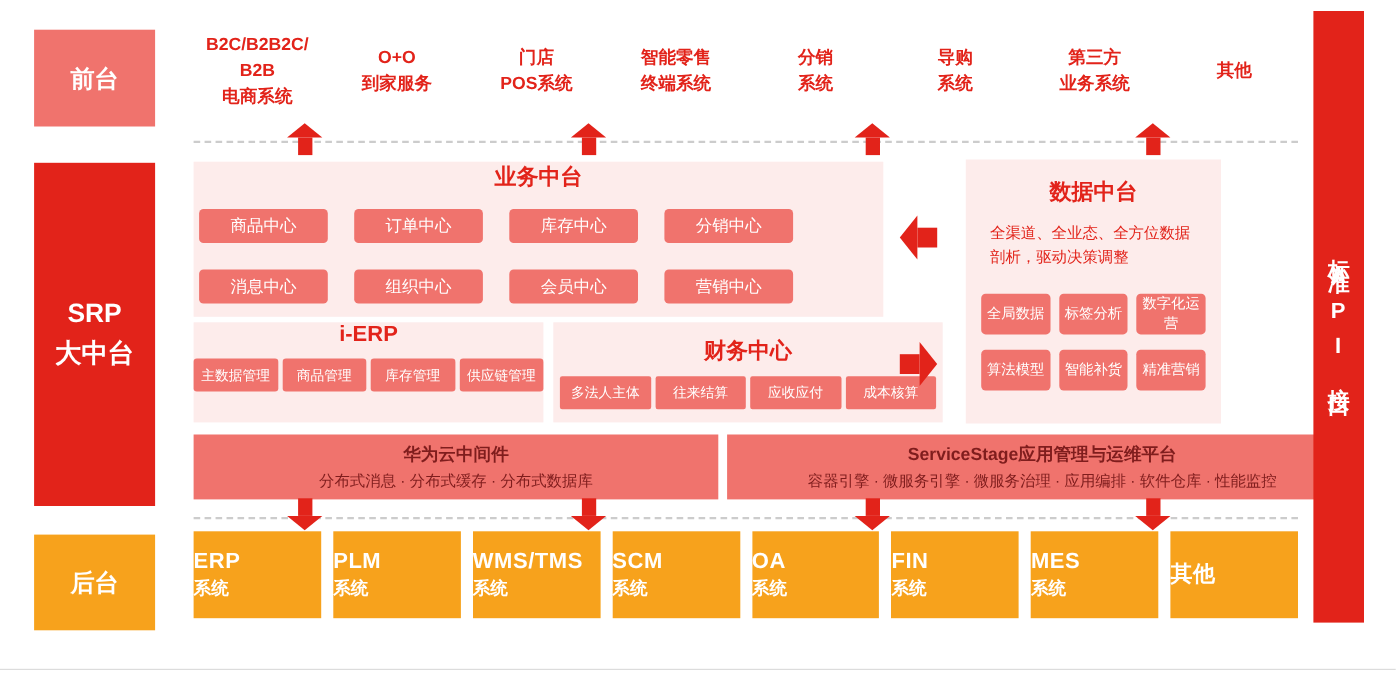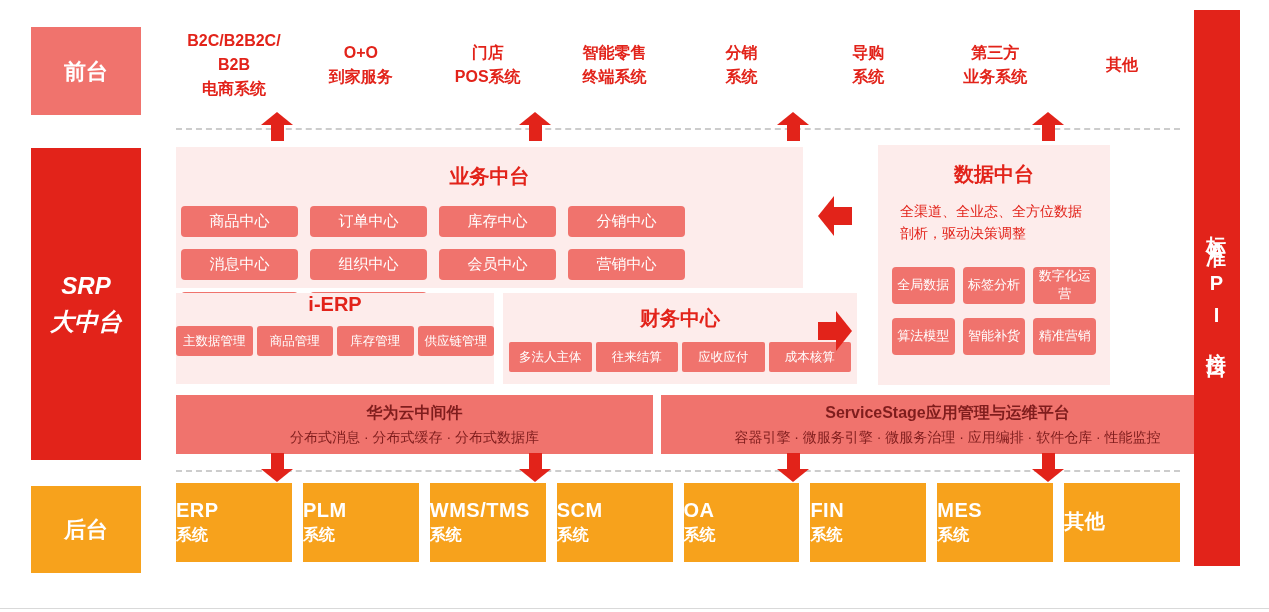--- a/index.html
+++ b/index.html
@@ -18,21 +18,21 @@
     overflow:hidden;
   }
   .preline{white-space:pre-line;}
   
   .side-label{
     position:absolute;left:31px;width:110px;
     display:flex;align-items:center;justify-content:center;
     color:#fff;font-weight:bold;text-align:center;line-height:1.5;
   }
   #lbl-front{top:27px;height:88px;background:var(--salmon);font-size:22px;}
-  #lbl-srp{top:148px;height:312px;background:var(--red);font-size:24px;font-style:italic;}
+  #lbl-srp{top:148px;height:312px;background:var(--red);font-size:24px;}
   #lbl-back{top:486px;height:87px;background:var(--orange);font-size:22px;}
   
   .row{position:absolute;left:176px;width:1004px;display:flex;gap:11px;}
   .front-row{top:14px;height:101px;}
   .front-box{
     flex:1;background:#ffffff;color:var(--red);
     display:flex;align-items:center;justify-content:center;
     font-size:16px;font-weight:bold;text-align:center;line-height:1.5;
   }
   .back-row{top:483px;height:79px;}
@@ -48,22 +48,22 @@
   #dash-top{top:128px;}
   #dash-bottom{top:470px;}
   
   .panel{position:absolute;background:var(--pink);}
   .panel-title{text-align:center;color:var(--red);font-size:20px;font-weight:bold;}
   .chip{
     background:var(--salmon);color:#fff;border-radius:4px;
     display:flex;align-items:center;justify-content:center;text-align:center;
   }
   .business{left:176px;top:147px;width:627px;height:141px;}
-  .business .panel-title{padding-top:16px;}
-  .business .chips{display:flex;flex-wrap:wrap;gap:12px;padding:16px 5px 0;}
+  .business .panel-title{padding-top:0;}
+  .business .chips{display:flex;flex-wrap:wrap;gap:24px;padding:16px 5px 0;}
   .business .chip{width:calc((100% - 32px)/5);height:31px;font-size:15px;}
   .ierp{left:176px;top:293px;width:318px;height:91px;}
   .ierp .panel-title{padding-top:0;}
   .ierp .chips{display:flex;gap:4px;padding:10px 0 0;}
   .ierp .chip{flex:1;height:30px;font-size:12.5px;border-radius:3px;}
   .finance{left:503px;top:293px;width:354px;height:91px;}
   .finance .panel-title{padding-top:12px;}
   .finance .chips{display:flex;gap:4px;padding:10px 6px 0;}
   .finance .chip{flex:1;height:30px;font-size:12.5px;border-radius:2px;}
   .datacenter{left:878px;top:145px;width:232px;height:240px;}

